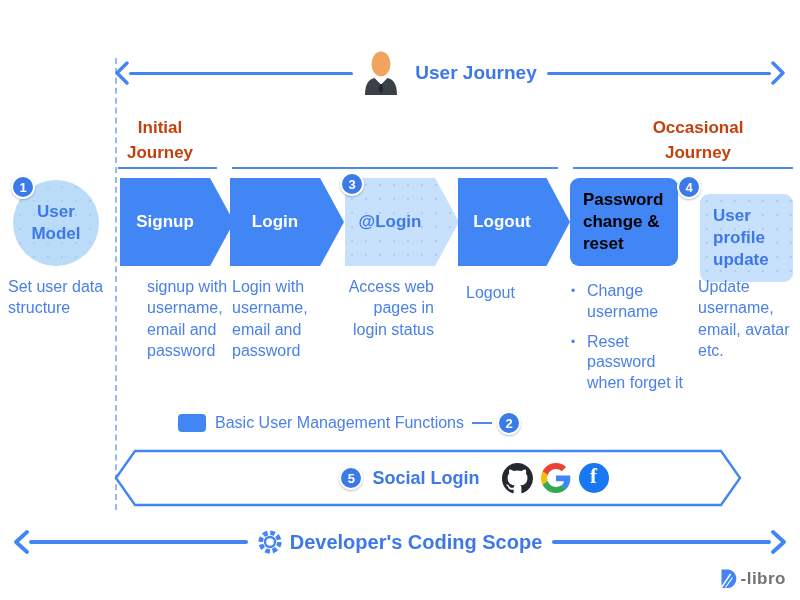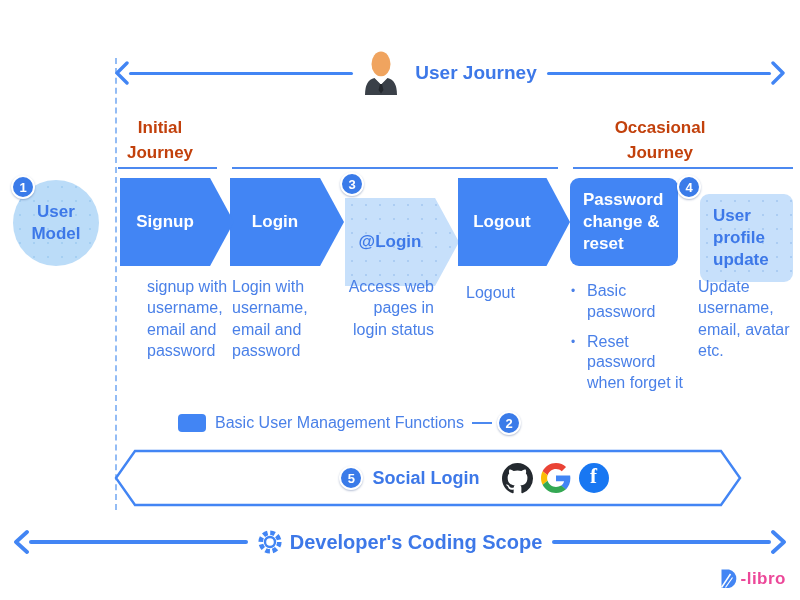--- a/index.html
+++ b/index.html
@@ -24,21 +24,21 @@
   .gear-wrap{margin:0 2px 0 8px;display:flex;align-items:center;}
   
   .section-header{position:absolute;top:116px;text-align:center;font-weight:700;
     font-size:17px;line-height:1.45;color:#c2410c;}
   .section-underline{position:absolute;top:167px;height:2px;background:#4C89F0;}
   
   .step{position:absolute;top:178px;height:88px;display:flex;align-items:center;
     box-sizing:border-box;font-weight:700;font-size:17px;line-height:1.28;}
   .step-arrow{background:#4285F4;color:#fff;justify-content:center;padding-right:24px;
     clip-path:polygon(0% 0%,79% 0%,100% 50%,79% 100%,0% 100%);}
-  .step-rect{background:#4285F4;color:#ffffff;border-radius:9px;padding:8px 8px 8px 13px;}
+  .step-rect{background:#4285F4;color:#000000;border-radius:9px;padding:8px 8px 8px 13px;}
   .step.light{background-color:#C7E0FB;color:#3D78E8;
     background-image:radial-gradient(#ACCDF3 1px,transparent 1.2px);
     background-size:14px 14px;}
   
   .badge{position:absolute;width:24px;height:24px;border-radius:50%;background:#3A7BE9;
     border:2px solid #fff;box-sizing:border-box;color:#fff;font-size:13px;font-weight:700;
     display:flex;align-items:center;justify-content:center;
     box-shadow:0 1px 2px rgba(40,70,130,.35);z-index:5;}
   .badge.inline{position:static;flex:0 0 auto;}
   
@@ -61,21 +61,21 @@
   .social-banner{position:absolute;left:112px;top:447px;width:632px;height:62px;}
   .social-content{position:absolute;left:112px;top:447px;width:632px;height:62px;
     display:flex;align-items:center;justify-content:center;transform:translateX(46px);}
   .social-label{font-size:18px;font-weight:700;color:#3D78E8;margin:0 22px 0 9px;white-space:nowrap;}
   .social-icons{display:flex;align-items:center;gap:8px;}
   .fb-circle{width:30px;height:30px;border-radius:50%;background:#1877F2;color:#fff;
     display:flex;align-items:center;justify-content:center;font-weight:700;font-size:21px;
     font-family:"Liberation Serif",serif;padding-bottom:3px;box-sizing:border-box;}
   
   .logo{position:absolute;right:14px;top:568px;display:flex;align-items:center;gap:1px;}
-  .logo-text{font-size:17px;font-weight:700;color:#ec4899;letter-spacing:.5px;}
+  .logo-text{font-size:17px;font-weight:700;color:#737373;letter-spacing:.5px;}
 </style>
 </head>
 <body>
 
 <div class="canvas">
 
   <div class="dashed-vline"></div>
 
   <div class="axis-row top-axis">
     <svg width="15" height="26" viewBox="0 0 15 26">
@@ -91,37 +91,38 @@
       </svg>
     </span>
     <span class="axis-label">User Journey</span>
     <div class="axis-line"></div>
     <svg width="15" height="26" viewBox="0 0 15 26">
       <path d="M2 3 L12 13 L2 23" fill="none" stroke="#4285F4" stroke-width="3.4" stroke-linecap="round" stroke-linejoin="round"></path>
     </svg>
   </div>
 
   <div class="section-header" style="left:104px;width:112px;">Initial Journey</div>
-  <div class="section-header" style="left:595px;width:130px;">Occasional Journey</div>
+  <div class="section-header" style="left:633px;width:130px;">Occasional Journey</div>
   <div class="section-underline" style="left:118px;width:99px;"></div>
   <div class="section-underline" style="left:232px;width:326px;"></div>
   <div class="section-underline" style="left:573px;width:220px;"></div>
 
   <div class="badge" style="left:11px;top:175px;">1</div>
   <div class="user-model-circle">
     <span>User Model</span>
   </div>
+  <div class="desc" style="left:8px;width:100px;">Set user data structure</div>
 
   <div class="step step-arrow" style="left:230px;width:114px;">
     <span>Login</span>
   </div>
   <div class="step step-arrow" style="left:120px;width:114px;">
     <span>Signup</span>
   </div>
-  <div class="step step-arrow light" style="left:345px;width:114px;margin-top:20px;">
+  <div class="step step-arrow light" style="left:345px;width:114px;">
     <span>@Login</span>
   </div>
   <div class="badge" style="left:340px;top:172px;">3</div>
   <div class="step step-arrow" style="left:458px;width:112px;">
     <span>Logout</span>
   </div>
   <div class="step step-rect" style="left:570px;width:108px;">
     <span>Password change &amp; reset</span>
   </div>
   <div class="step step-rect light" style="left:700px;width:93px;margin-top:16px;">
@@ -129,21 +130,21 @@
   </div>
   <div class="badge" style="left:677px;top:175px;">4</div>
 
   <div class="desc" style="left:128px;width:88px;margin-left:19px;">signup with username, email and password</div>
   <div class="desc" style="left:232px;width:112px;">Login with username, email and password</div>
   <div class="desc" style="left:348px;width:86px;text-align:right;">Access web pages in login status</div>
   <div class="desc" style="left:466px;top:282px;width:100px;">Logout</div>
   <div class="bullet-list">
     <div class="bullet-row">
       <span class="bullet-dot">•</span>
-      <span>Basic password</span>
+      <span>Change username</span>
     </div>
     <div class="bullet-row">
       <span class="bullet-dot">•</span>
       <span>Reset password when forget it</span>
     </div>
   </div>
   <div class="desc" style="left:698px;width:96px;">Update username, email, avatar etc.</div>
 
   <div class="legend-row">
     <div class="swatch"></div>

